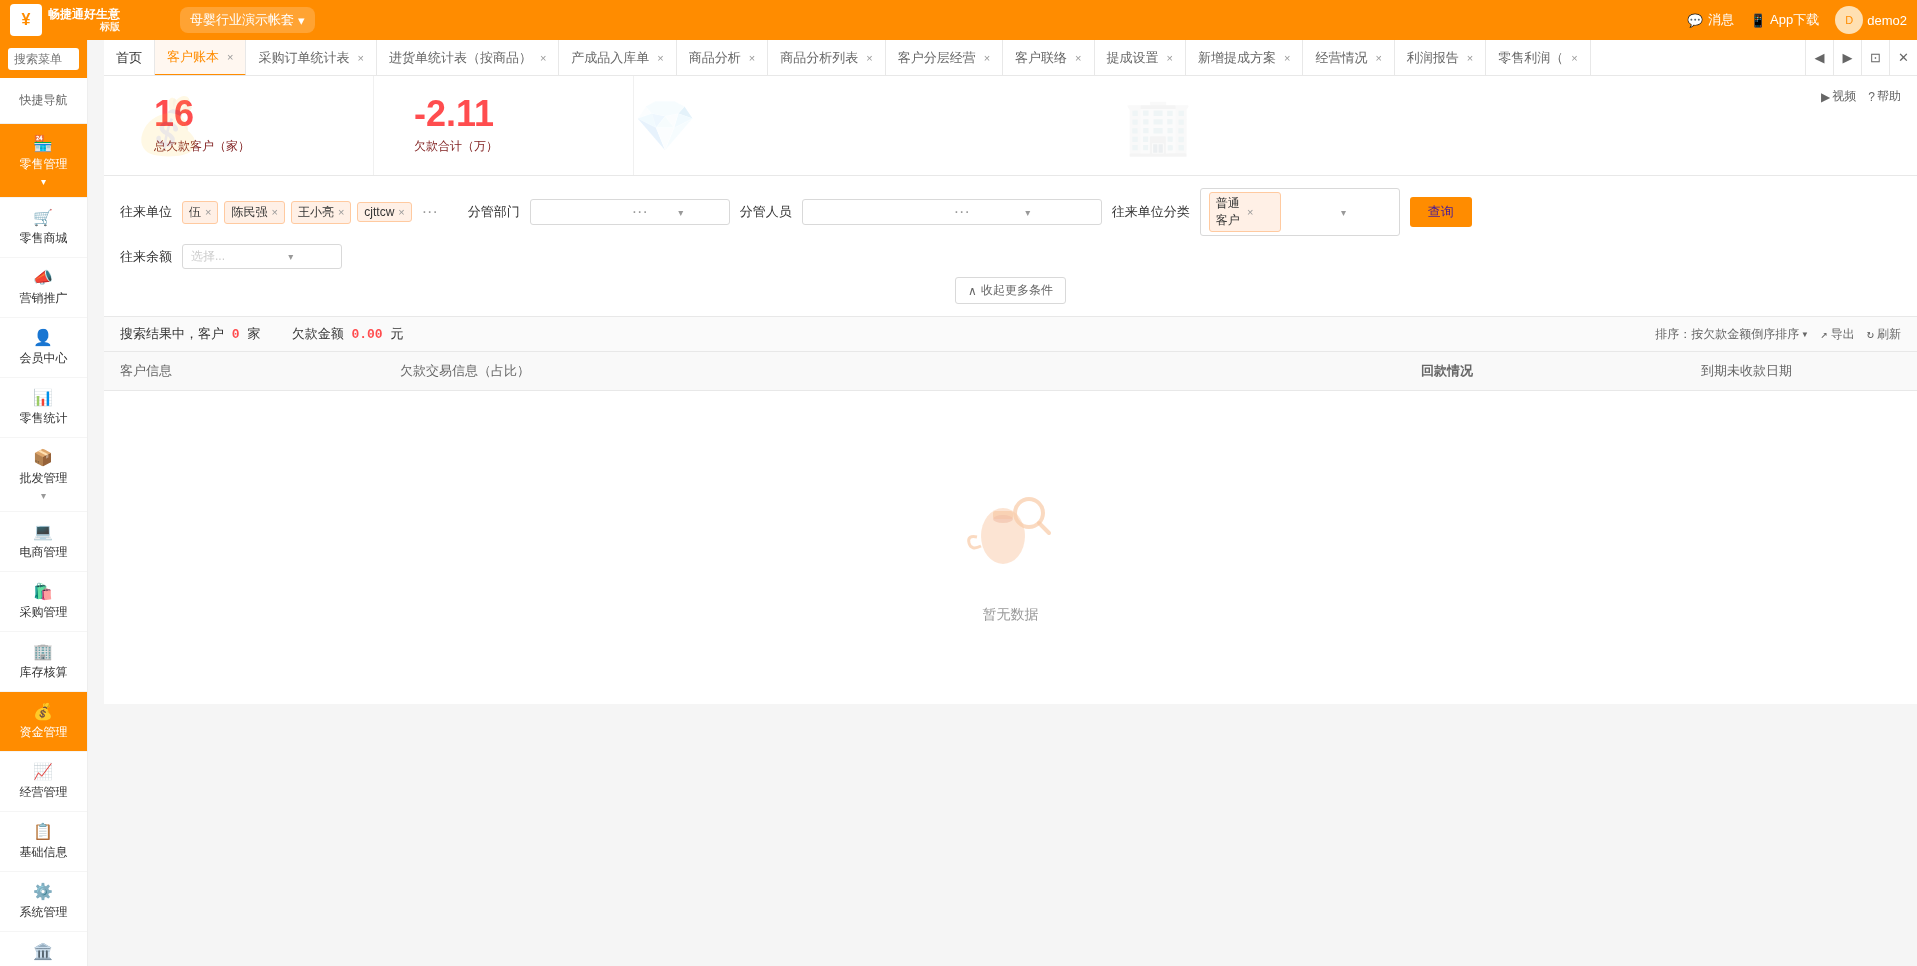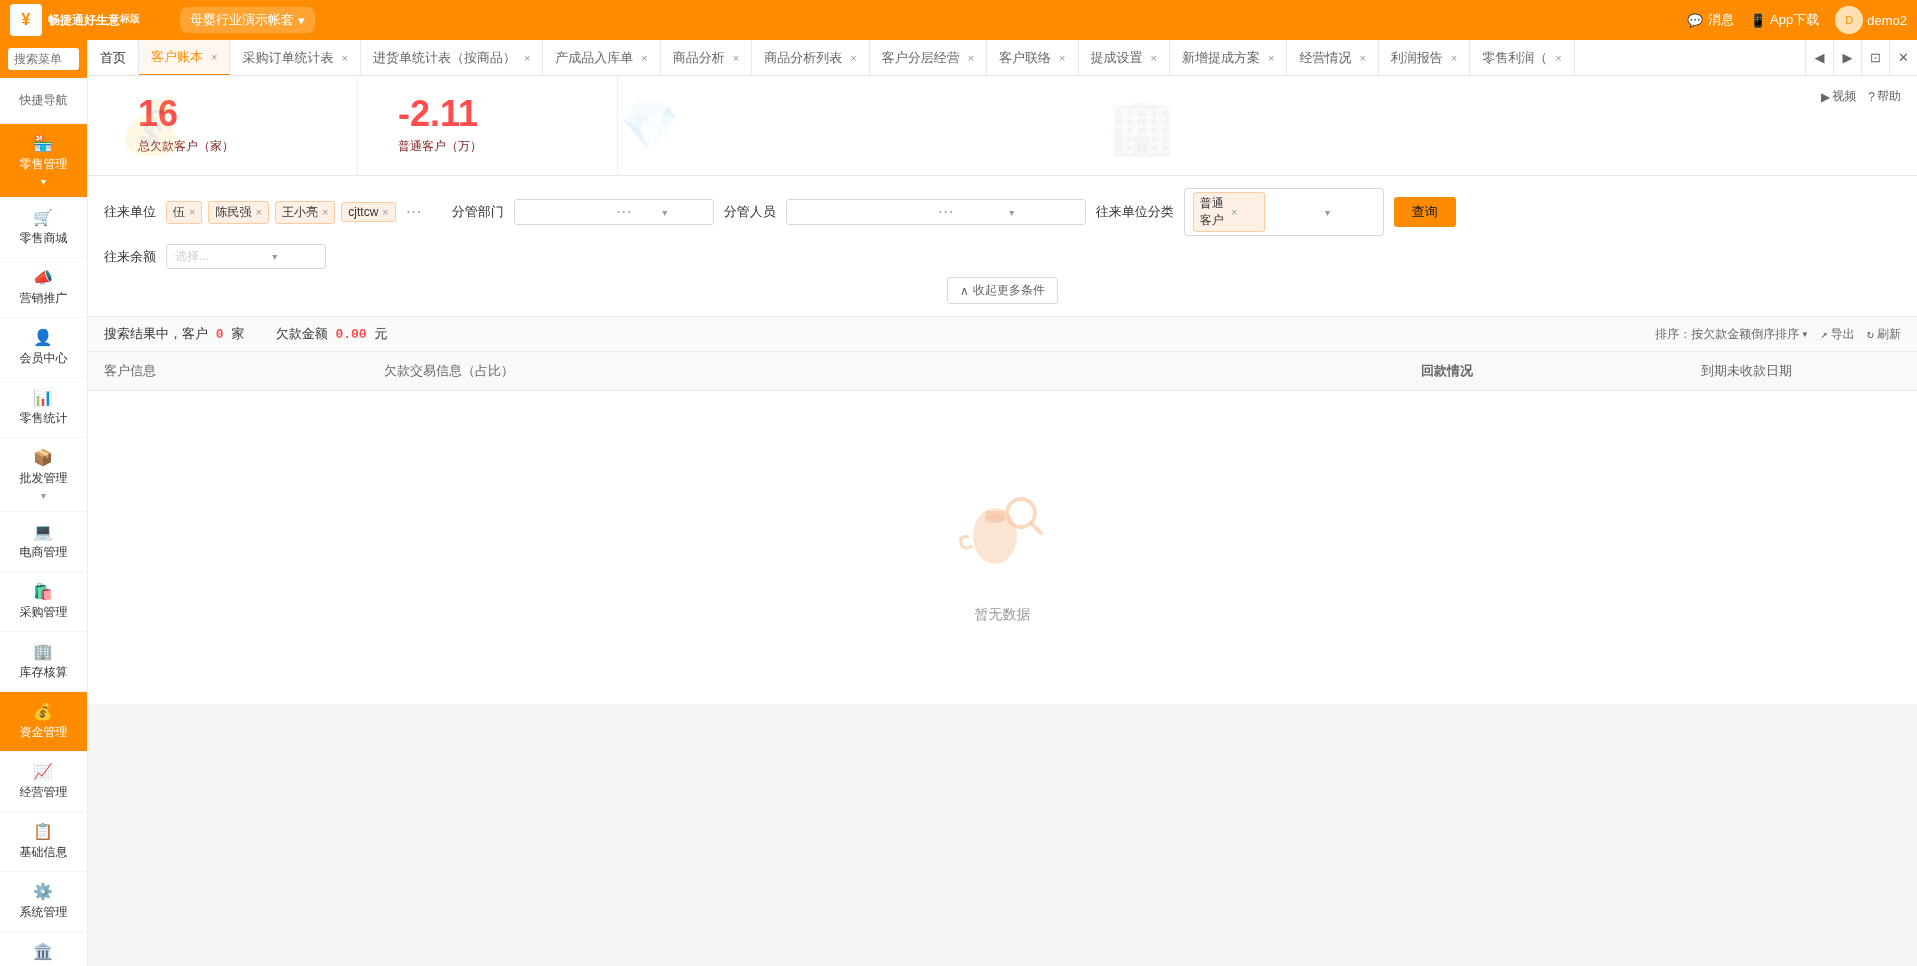--- a/index.html
+++ b/index.html
@@ -1,28 +1,28 @@
 <!DOCTYPE html>
 <html><head>
   <meta charset="utf-8">
   <style>
     * { margin: 0; padding: 0; box-sizing: border-box; }
     body { font-family: 'Microsoft YaHei', Arial, sans-serif; font-size: 13px; background: #f5f5f5; color: #333; min-width: 1917px; }
 
     
     .app-wrapper { display: flex; flex-direction: column; height: 966px; overflow: hidden; }
     .top-bar { display: flex; align-items: center; background: #ff8c00; height: 40px; padding: 0 10px; flex-shrink: 0; }
-    .main-layout { display: flex; flex: 1; overflow: hidden; }
+    .main-layout { display: flex; flex: 1; overflow: hidden; gap: 16px; }
     .sidebar { width: 88px; background: #fff; border-right: 1px solid #eee; display: flex; flex-direction: column; flex-shrink: 0; overflow-y: auto; }
     .content-area { flex: 1; display: flex; flex-direction: column; overflow: hidden; }
 
     
     .logo-area { display: flex; align-items: center; gap: 6px; color: #fff; font-weight: bold; font-size: 13px; min-width: 160px; }
     .logo-icon { width: 32px; height: 32px; background: #fff; border-radius: 4px; display: flex; align-items: center; justify-content: center; color: #ff8c00; font-size: 16px; font-weight: bold; }
-    .logo-text { display: flex; line-height: 1.2; text-align: right; }
+    .logo-text { display: flex; flex-direction: column; line-height: 1.2; text-align: right; }
     .logo-main { font-size: 12px; }
     .logo-sub { font-size: 10px; opacity: 0.9; }
     .store-selector { display: flex; align-items: center; gap: 4px; background: rgba(255,255,255,0.2); border-radius: 8px; padding: 4px 10px; color: #fff; font-size: 13px; cursor: pointer; margin-left: 10px; }
     .top-right { margin-left: auto; display: flex; align-items: center; gap: 16px; color: #fff; font-size: 13px; }
     .top-right-item { display: flex; align-items: center; gap: 4px; cursor: pointer; }
     .avatar { width: 28px; height: 28px; background: #ddd; border-radius: 50%; display: flex; align-items: center; justify-content: center; font-size: 12px; color: #666; overflow: hidden; }
 
     
     .nav-tabs-bar { background: #fff; border-bottom: 1px solid #e8e8e8; display: flex; align-items: center; height: 36px; flex-shrink: 0; padding-left: 0; overflow: hidden; }
     .nav-tab { display: flex; align-items: center; height: 36px; padding: 0 12px; font-size: 13px; color: #666; border-right: 1px solid #e8e8e8; cursor: pointer; white-space: nowrap; flex-shrink: 0; gap: 4px; }
@@ -85,21 +85,21 @@
     .th-debt { flex: 1; }
     .th-repay { flex: 0 0 280px; font-weight: bold; }
     .th-date { flex: 0 0 200px; }
 
     
     .empty-state { display: flex; flex-direction: column; align-items: center; justify-content: center; padding: 80px 0; background: #fff; }
     .empty-icon { font-size: 80px; color: #f5a86e; opacity: 0.6; margin-bottom: 16px; }
     .empty-text { font-size: 14px; color: #999; }
 
     
-    .btn-orange { background: #ff8c00; color: #0f172a; border: none; border-radius: 3px; padding: 6px 18px; font-size: 13px; cursor: pointer; white-space: nowrap; }
+    .btn-orange { background: #ff8c00; color: #4c1d95; border: none; border-radius: 3px; padding: 6px 18px; font-size: 13px; cursor: pointer; white-space: nowrap; }
 
     
     ::-webkit-scrollbar { width: 6px; height: 6px; }
     ::-webkit-scrollbar-track { background: #f1f1f1; }
     ::-webkit-scrollbar-thumb { background: #ccc; border-radius: 3px; }
 
     .nav-tabs-container { display: flex; overflow: hidden; flex: 1; }
   </style>
 </head>
 <body>
@@ -244,21 +244,21 @@
           <div style="position:absolute; left:30px; top:50%; transform:translateY(-50%); opacity:0.12; font-size:55px; color:#ff8c00; pointer-events:none;">💰</div>
           <div style="position:absolute; left:530px; top:50%; transform:translateY(-50%); opacity:0.1; font-size:50px; color:#ff8c00; pointer-events:none; transform:translateY(-50%);">💎</div>
           <div style="position:absolute; left:1020px; top:50%; transform:translateY(-50%); opacity:0.1; font-size:55px; color:#4a90d9; pointer-events:none;">🏢</div>
 
           <div class="stat-item" style="margin-left:10px;">
             <div class="stat-value-red">16</div>
             <div class="stat-label">总欠款客户（家）</div>
           </div>
           <div class="stat-item">
             <div class="stat-value-red">-2.11</div>
-            <div class="stat-label">普通客户（万）</div>
+            <div class="stat-label">欠款合计（万）</div>
           </div>
           <div class="stat-video-help">
             <span>
               <span>▶</span>
               <span>视频</span>
             </span>
             <span>
               <span>?</span>
               <span>帮助</span>
             </span>

